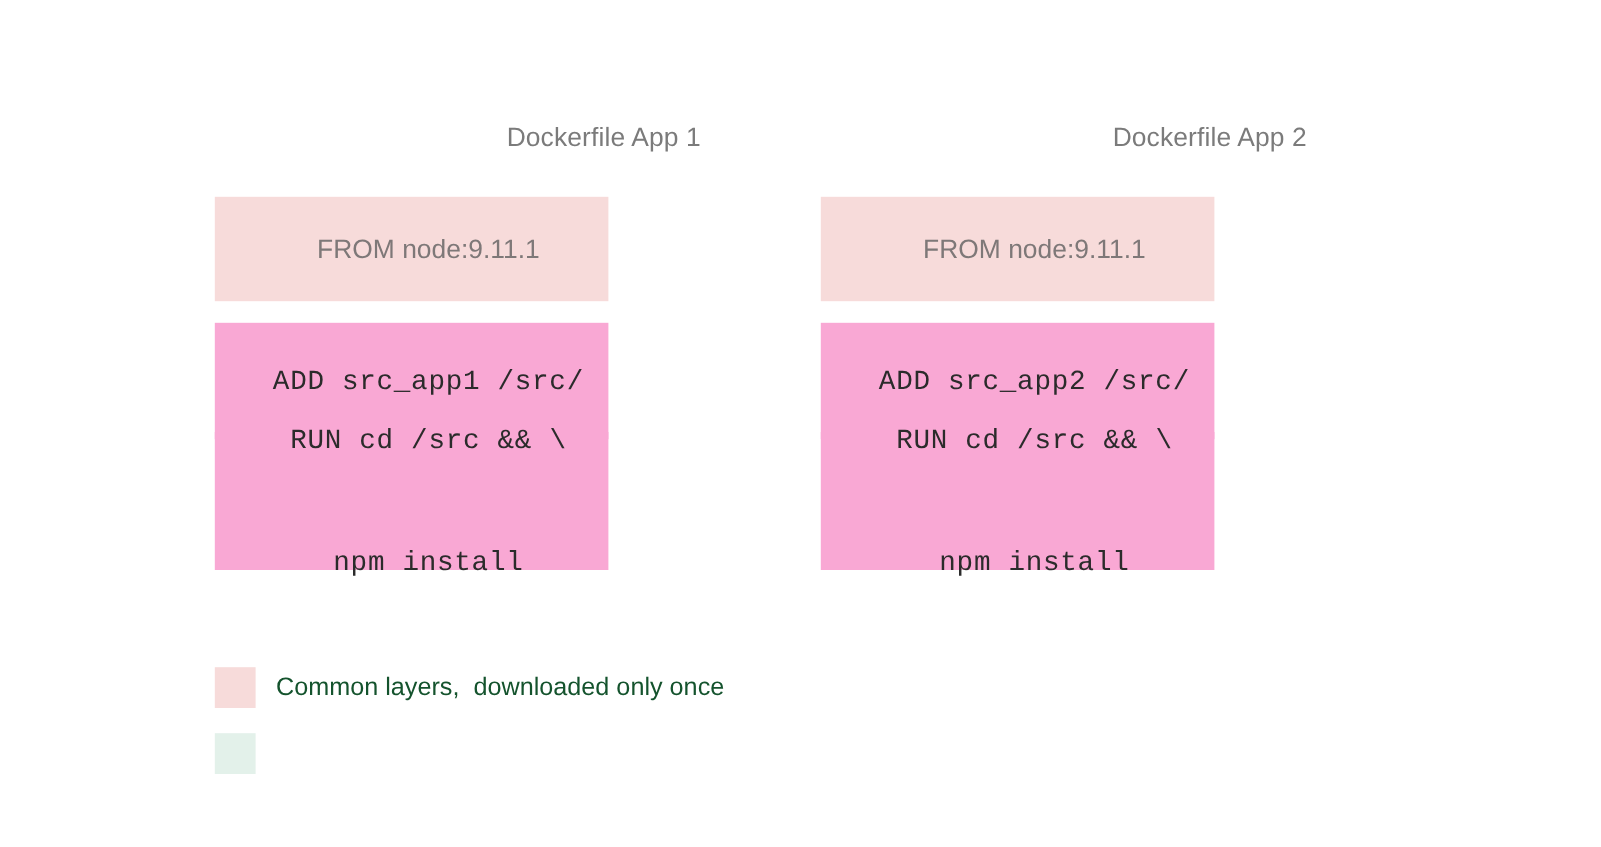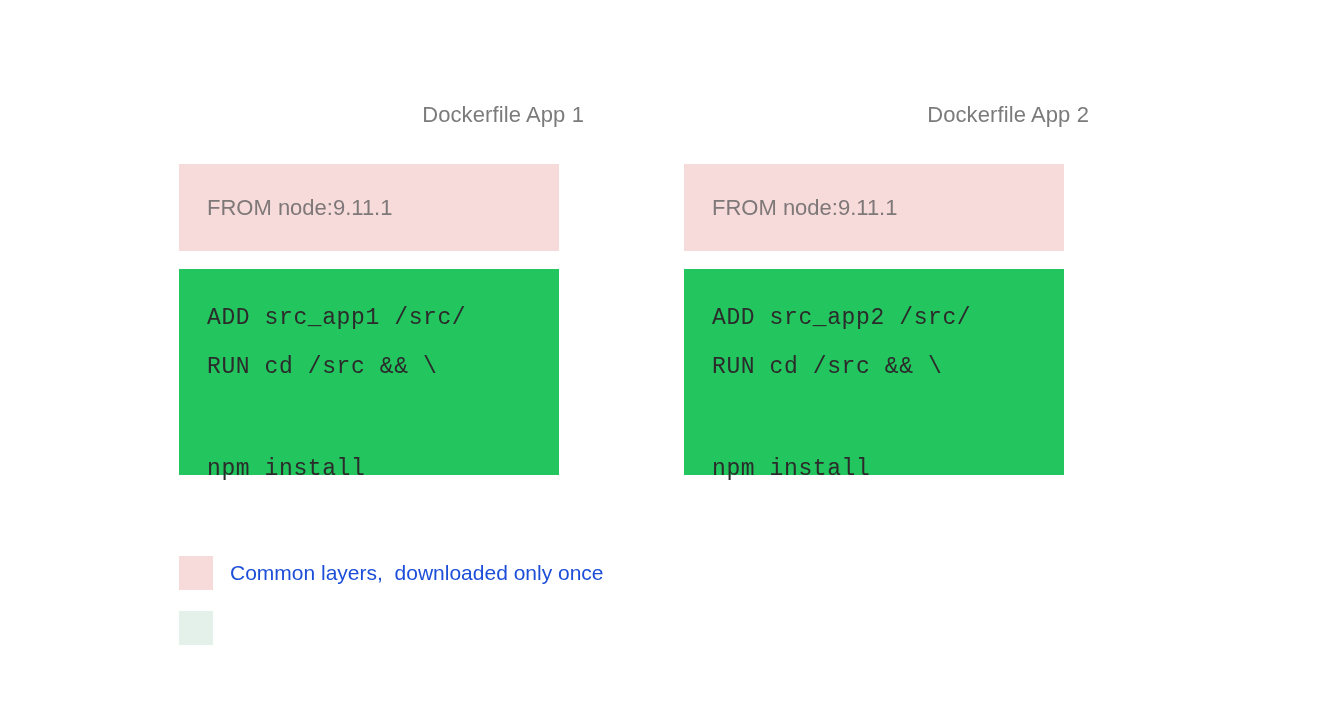--- a/index.html
+++ b/index.html
@@ -44,29 +44,30 @@
     line-height: 28px;
     color: #7b7b7b;
     letter-spacing: 0.1px;
     white-space: nowrap;
   }
 
   
   .layer-box {
     position: absolute;
     left: 0;
-    width: 380px;
+    width: 328px;
     box-sizing: border-box;
     display: flex;
     flex-direction: column;
     justify-content: center;
     padding-left: 28px;
+    text-align: center;
   }
   .layer-box.pink  { background: #f7dbda; }
-  .layer-box.green { background: #22c55e; }
+  .layer-box.green { background: #f9a8d4; }
 
   .box-from { top: 164px; height: 87px; }
   .box-add  { top: 269px; height: 97px; }
   .box-run  { top: 360px; height: 115px; }
 
   .layer-text-sans {
     font-family: "Liberation Sans", sans-serif;
     font-size: 22px;
     line-height: 30px;
     color: #7e7878;
@@ -106,21 +107,21 @@
     flex: 0 0 34px;
   }
   .legend-swatch.pink  { background: #f7dbda; }
   .legend-swatch.green { background: #e3f1ea; }
 
   .legend-label {
     margin-left: 17px;
     font-family: "Liberation Sans", sans-serif;
     font-size: 21px;
     line-height: 34px;
-    color: #1d4ed8;
+    color: #14532d;
     white-space: pre;
   }
 </style>
 </head>
 <body>
 
 <div id="diagram-root">
 
   <div class="column column-1">
 

